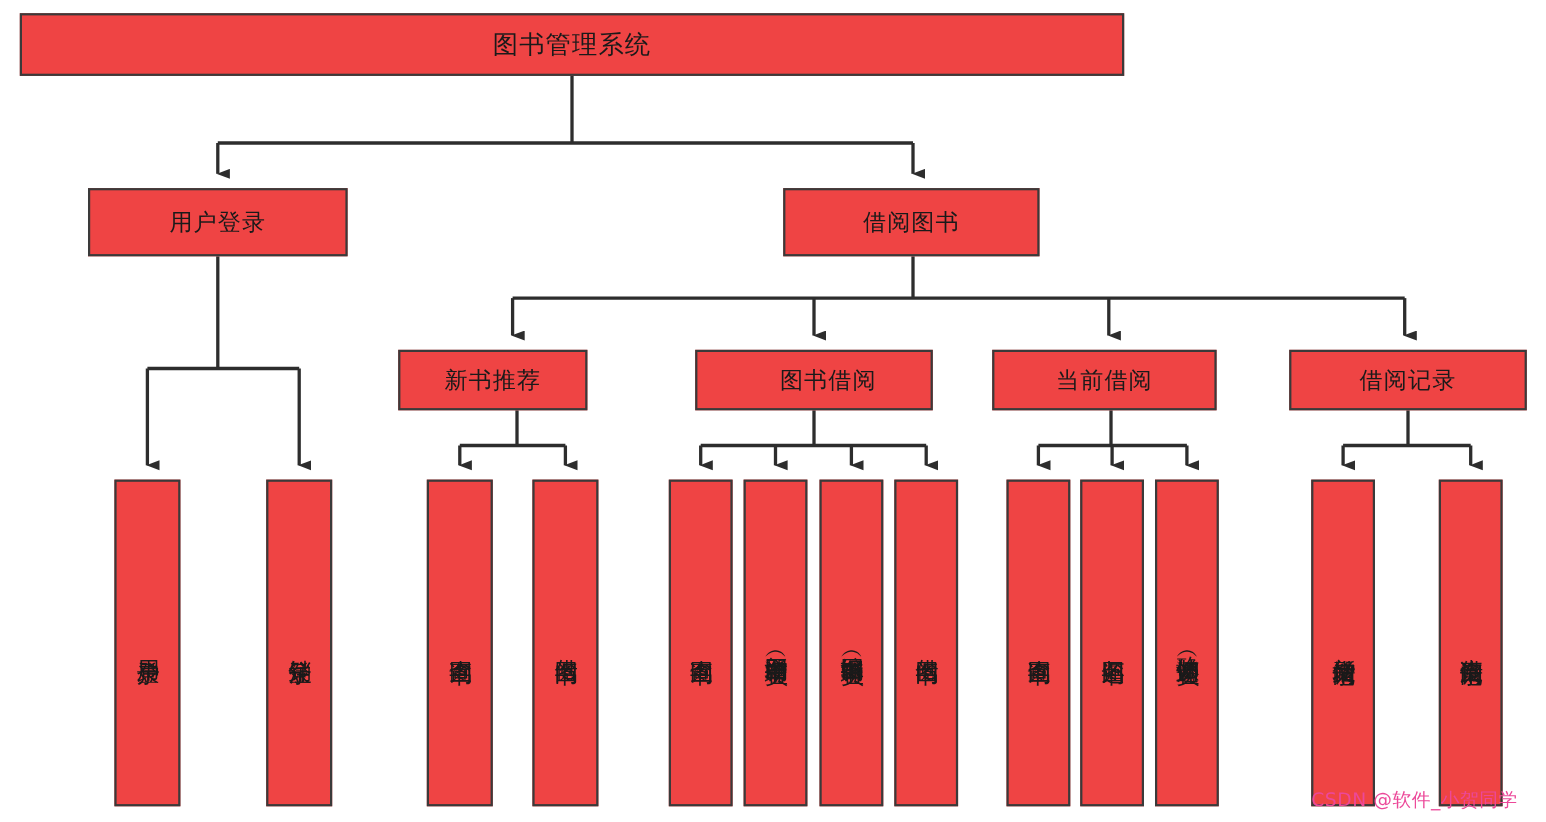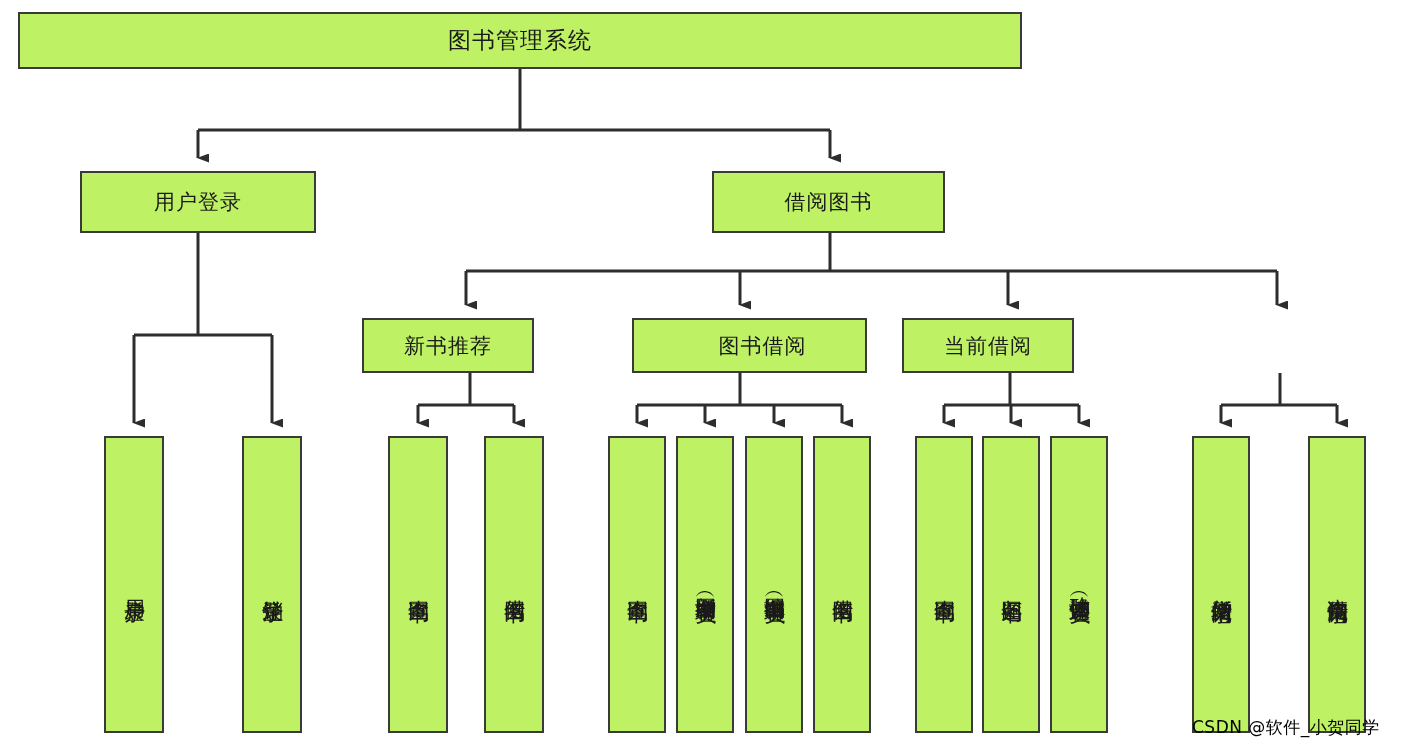--- a/index.html
+++ b/index.html
@@ -24,21 +24,21 @@
     left: 0;
     top: 0;
     width: 1405px;
     height: 747px;
     pointer-events: none;
   }
   .node {
     position: absolute;
     box-sizing: border-box;
     border: 2.5px solid #3a3a3a;
-    background: #bef264;
+    background: #ef4444;
     display: flex;
     align-items: center;
     justify-content: center;
     color: #1a1a1a;
   }
   .node.root {
     font-size: 23px;
     letter-spacing: 1px;
   }
   .node.level2 {
@@ -55,21 +55,21 @@
     text-orientation: upright;
     font-size: 21px;
     line-height: 1.22;
     letter-spacing: 1px;
     white-space: nowrap;
     text-align: center;
   }
   .watermark {
     position: absolute;
     font-size: 17px;
-    color: #000000;
+    color: #ec4899;
     letter-spacing: 0.5px;
     white-space: nowrap;
     user-select: none;
   }
 </style>
 </head>
 <body>
 
 <div id="diagram-root">
 
@@ -135,28 +135,31 @@
   </div>
 
   <div class="node level2" style="left:712px; top:171px; width:233px; height:62px;">
     <span>借阅图书</span>
   </div>
 
   <div class="node level2" style="left:362px; top:318px; width:172px; height:55px;">
     <span>新书推荐</span>
   </div>
 
-  <div class="node level2" style="left:632px; top:318px; width:235px; height:55px;padding-left:26px;">
+  <div class="node level2" style="left:632px; top:318px; width:216px; height:55px;padding-left:26px;">
     <span>图书借阅</span>
   </div>
 
-  <div class="node level2" style="left:902px; top:318px; width:172px; height:55px;">
+  <div class="node level2" style="left:902px; top:318px; width:204px; height:55px;">
     <span>当前借阅</span>
   </div>
 
+  <div class="node level2" style="left:1172px; top:318px; width:216px; height:55px;">
+    <span>借阅记录</span>
+  </div>
 
   <div class="node leaf" style="left:104px; top:436px; width:60px; height:297px;">
     <span class="leaf-label">用户登录</span>
   </div>
 
   <div class="node leaf" style="left:242px; top:436px; width:60px; height:297px;">
     <span class="leaf-label">注销登录</span>
   </div>
 
   <div class="node leaf" style="left:388px; top:436px; width:60px; height:297px;">

